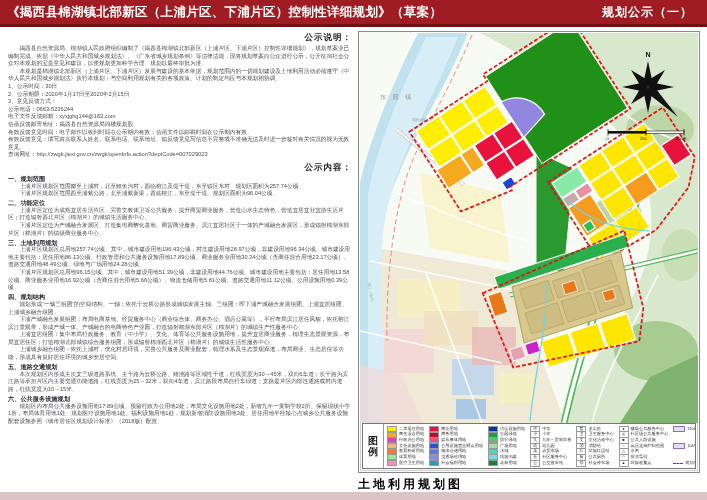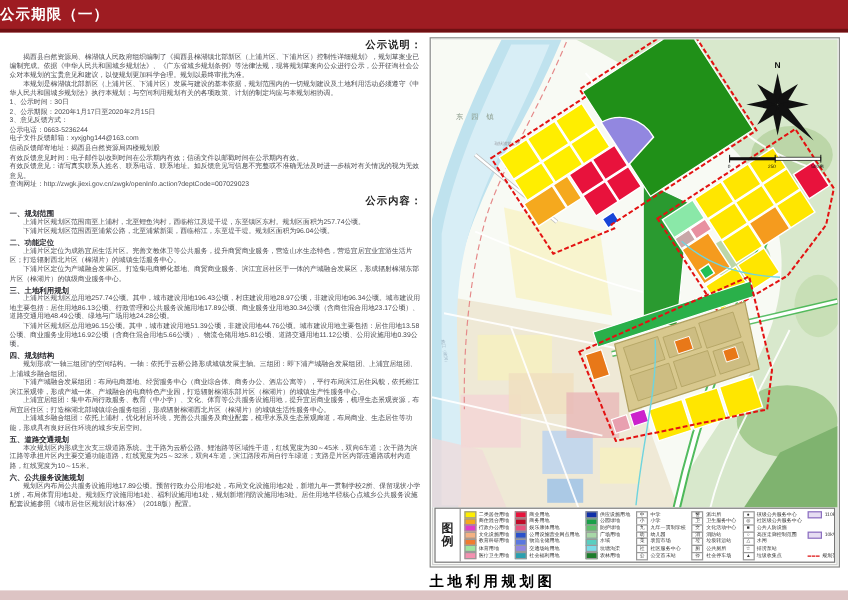--- a/index.html
+++ b/index.html
@@ -60,21 +60,22 @@
   .caption{
     position:absolute;left:358px;top:476px;width:342px;
     font-size:12px;font-weight:bold;color:#000000;letter-spacing:3px;padding-right:6px;
     box-sizing:border-box;font-family:"Liberation Serif","DejaVu Serif",serif;
   }
 </style>
 </head>
 <body>
 
 <div class="hdr">
-  <div class="r">公示期限（一）</div>
+  <div class="t">《揭西县棉湖镇北部新区（上浦片区、下浦片区）控制性详细规划》（草案）</div>
+  <div class="r">规划公示（一）</div>
 </div>
 
 <div class="lp">
   <h2>公示说明：</h2>
   <div id="notice-paras">
       <p class="ind">揭西县自然资源局、棉湖镇人民政府组织编制了《揭西县棉湖镇北部新区（上浦片区、下浦片区）控制性详细规划》，规划草案业已编制完成。依据《中华人民共和国城乡规划法》、《广东省城乡规划条例》等法律法规，现将规划草案向公众进行公示，公开征询社会公众对本规划的宝贵意见和建议，以便规划更加科学合理。规划以最终审批为准。</p>
       <p class="ind">本规划是棉湖镇北部新区（上浦片区、下浦片区）发展与建设的基本依据，规划范围内的一切规划建设及土地利用活动必须遵守《中华人民共和国城乡规划法》执行本规划；与空间利用规划有关的各项政策、计划的制定均应与本规划相协调。</p>
       <p>1、公示时间：30日</p>
       <p>2、公示期限：2020年1月17日至2020年2月15日</p>
       <p>3、意见反馈方式：</p>

